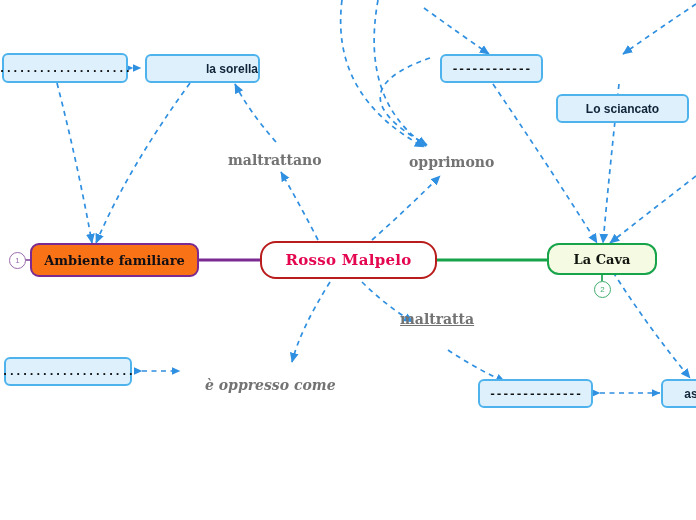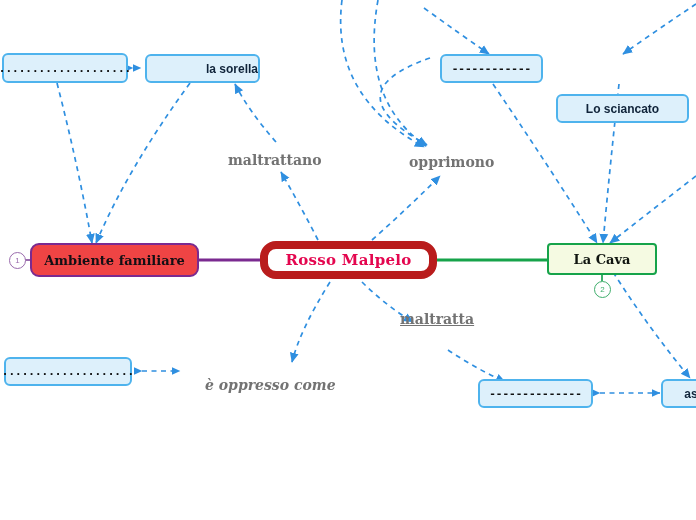--- a/index.html
+++ b/index.html
@@ -7,32 +7,32 @@
     width:696px;height:520px;background:#ffffff;overflow:hidden;position:relative;
     font-family:"Liberation Sans",sans-serif;
   }
   #canvas{position:absolute;left:0;top:0;width:696px;height:520px;}
   svg.wires{position:absolute;left:0;top:0;width:696px;height:520px;pointer-events:none;}
 
   .node{position:absolute;box-sizing:border-box;display:flex;align-items:center;justify-content:center;}
 
   
   .n-center{
-    border:8px solid #b91c1c;border-radius:16px;background:#ffffff;
+    border:2px solid #b91c1c;border-radius:16px;background:#ffffff;
     color:#e4064f;font-family:"DejaVu Serif",serif;font-weight:bold;font-size:15px;
     letter-spacing:.3px;
   }
   
   .n-purple{
-    border:2px solid #7a2a90;border-radius:9px;background:#ef4444;
+    border:2px solid #7a2a90;border-radius:9px;background:#f97316;
     color:#120f14;font-family:"DejaVu Serif",serif;font-weight:bold;font-size:13px;
   }
   
   .n-green{
-    border:2px solid #16a34a;border-radius:4px;background:#f5fae2;
+    border:2px solid #16a34a;border-radius:12px;background:#f5fae2;
     color:#101510;font-family:"DejaVu Serif",serif;font-weight:bold;font-size:13px;
   }
   
   .n-leaf{
     border:2px solid #4eb3ed;border-radius:6px;background:#ddf0fb;
     color:#10243a;font-family:"Liberation Sans",sans-serif;font-weight:bold;font-size:12px;
   }
   .n-leaf.ph{ color:#111;letter-spacing:0px;font-family:"DejaVu Sans Mono",monospace;font-size:11px;}
 
   

